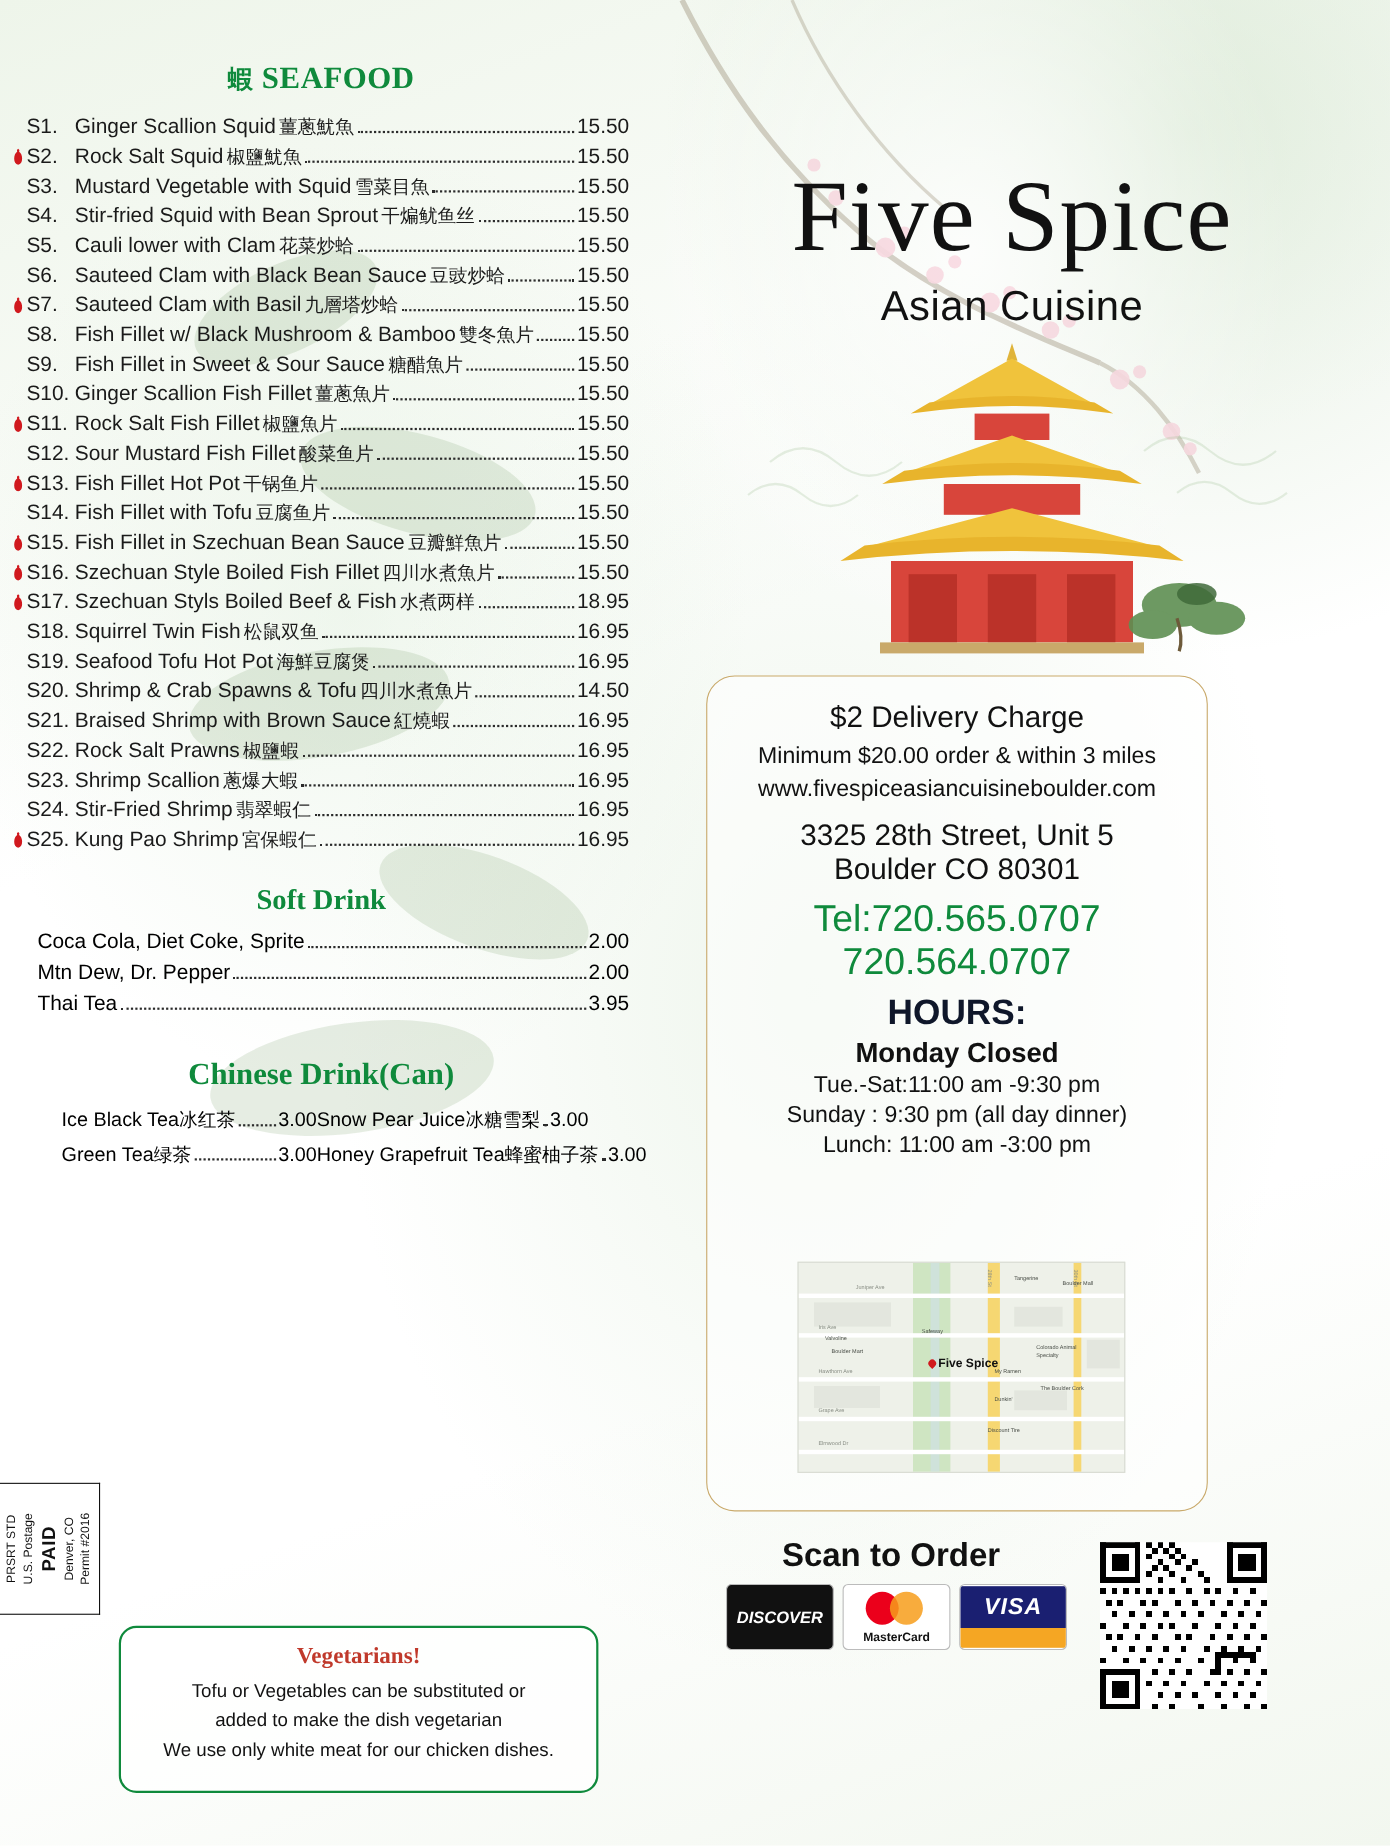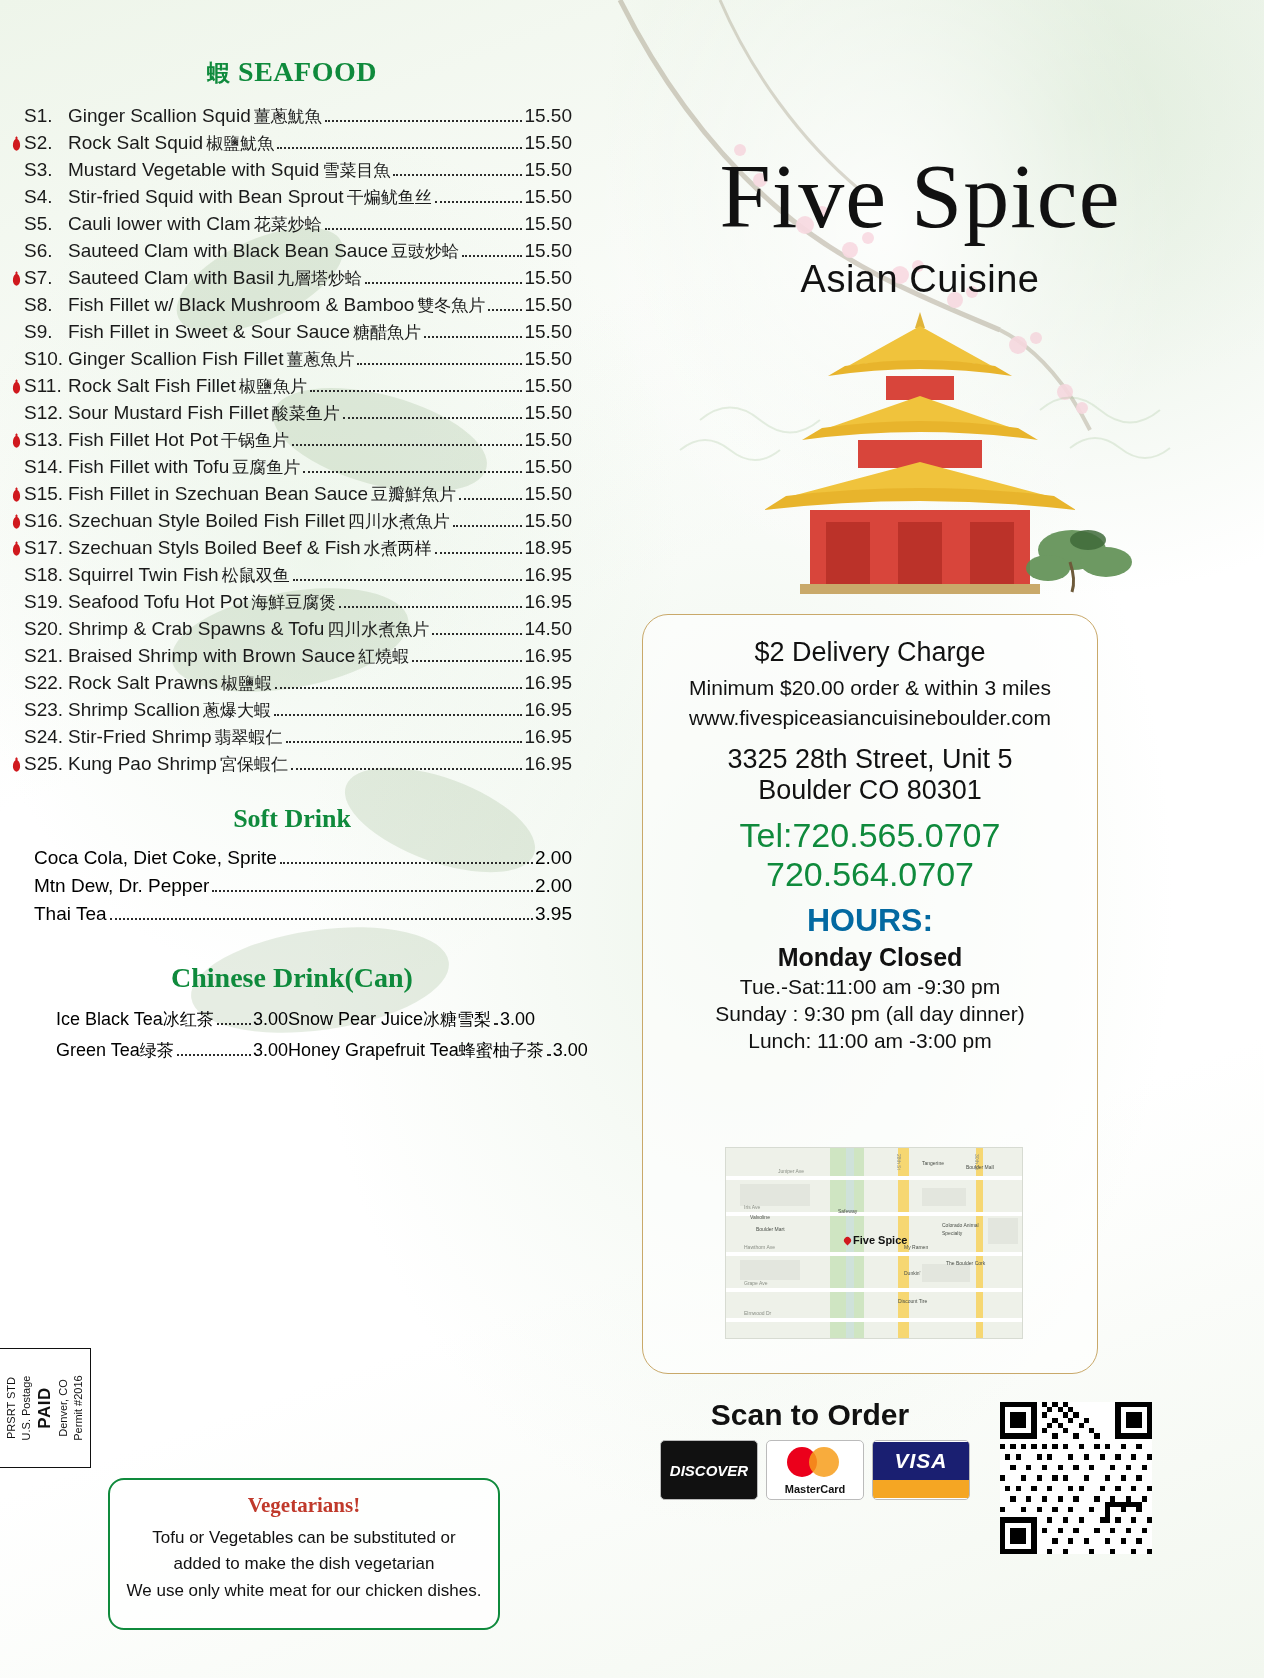--- a/index.html
+++ b/index.html
@@ -181,21 +181,21 @@
     font-size: 17px;
     font-weight: bold;
     letter-spacing: 0.5px;
   }
 
   
   .veg-box {
     position: absolute;
     left: 108px;
     top: 1478px;
-    width: 392px;
+    width: 436px;
     height: 152px;
     border: 2px solid #0f8a3c;
     border-radius: 16px;
     background: rgba(255,255,255,0.75);
     text-align: center;
     box-sizing: border-box;
     padding-top: 13px;
   }
   .veg-title {
     color: #c0392b;
@@ -251,21 +251,21 @@
     padding-top: 16px;
   }
   .dine { font-size: 34px; color: #111; margin-top: 4px; }
   .delivery { font-size: 27px; color: #111; margin-top: 6px; }
   .minorder { font-size: 21px; color: #111; margin-top: 8px; }
   .website { font-size: 21px; color: #111; margin-top: 6px; }
   .addr1 { font-size: 27px; color: #111; margin-top: 14px; }
   .addr2 { font-size: 27px; color: #111; }
   .tel1 { font-size: 34px; color: #0f8a3c; margin-top: 10px; }
   .tel2 { font-size: 34px; color: #0f8a3c; }
-  .hours-title { font-size: 32px; color: #0369a1; font-weight: bold; margin-top: 8px; }
+  .hours-title { font-size: 32px; color: #0f172a; font-weight: bold; margin-top: 8px; }
   .closed { font-size: 25px; color: #111; font-weight: bold; margin-top: 4px; }
   .hrline { font-size: 21px; color: #111; margin-top: 3px; }
 
   
   .map {
     position: absolute;
     left: 82px;
     top: 532px;
     width: 296px;
     height: 190px;

